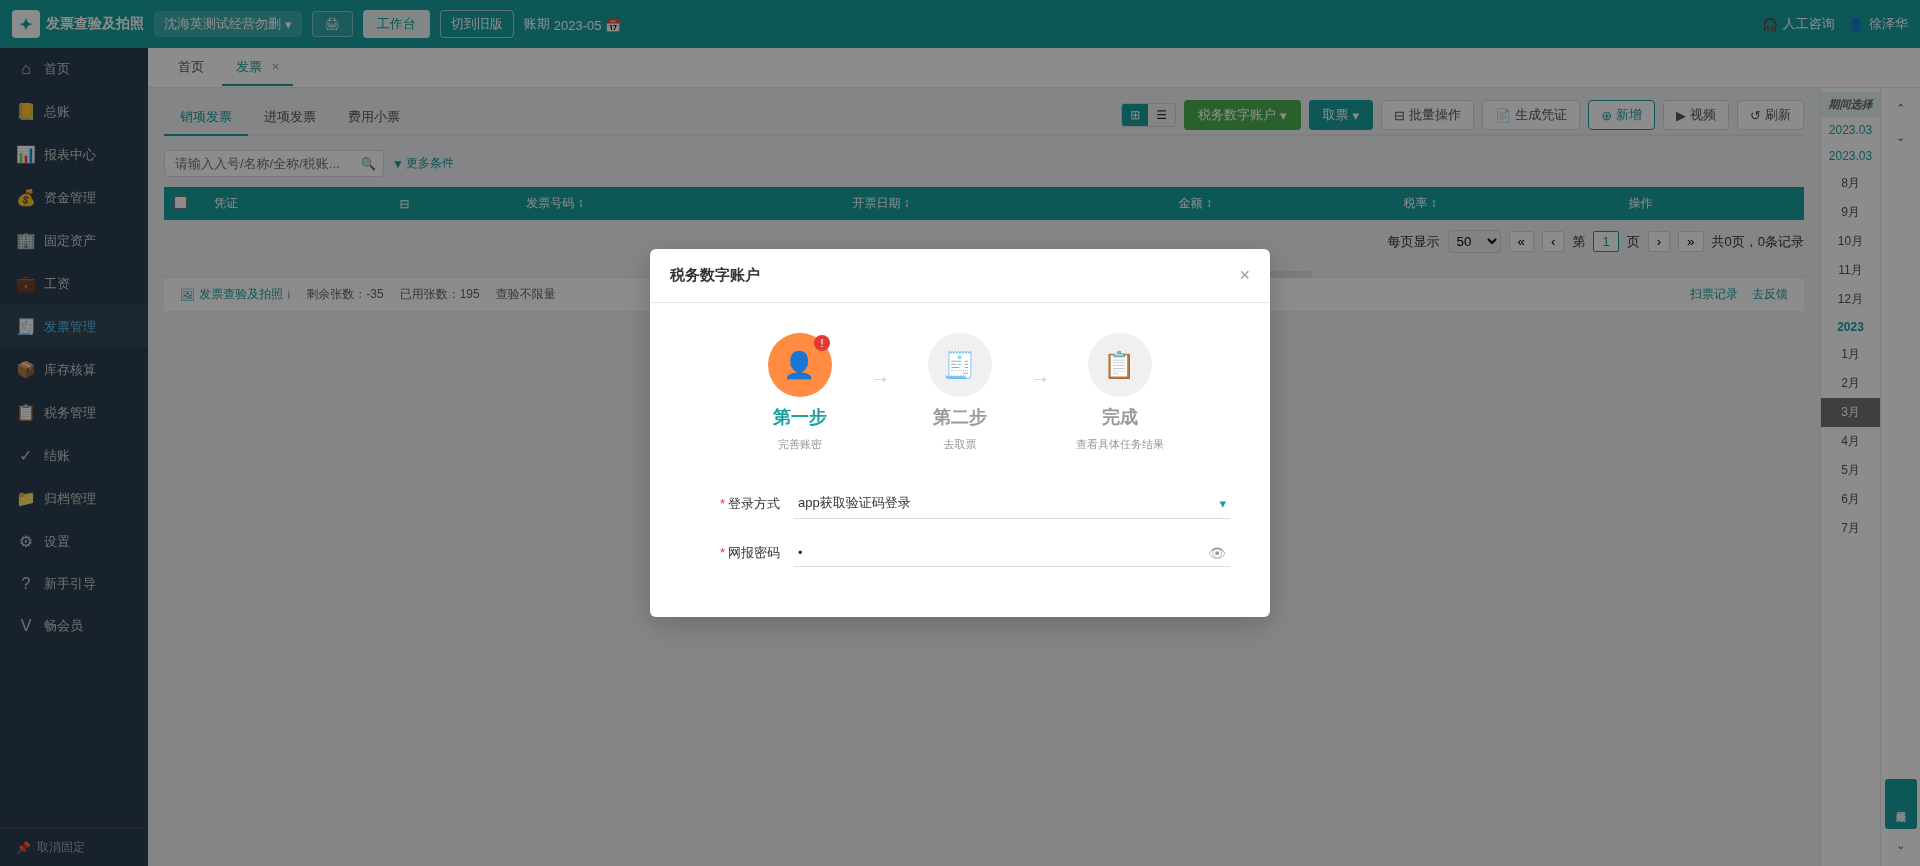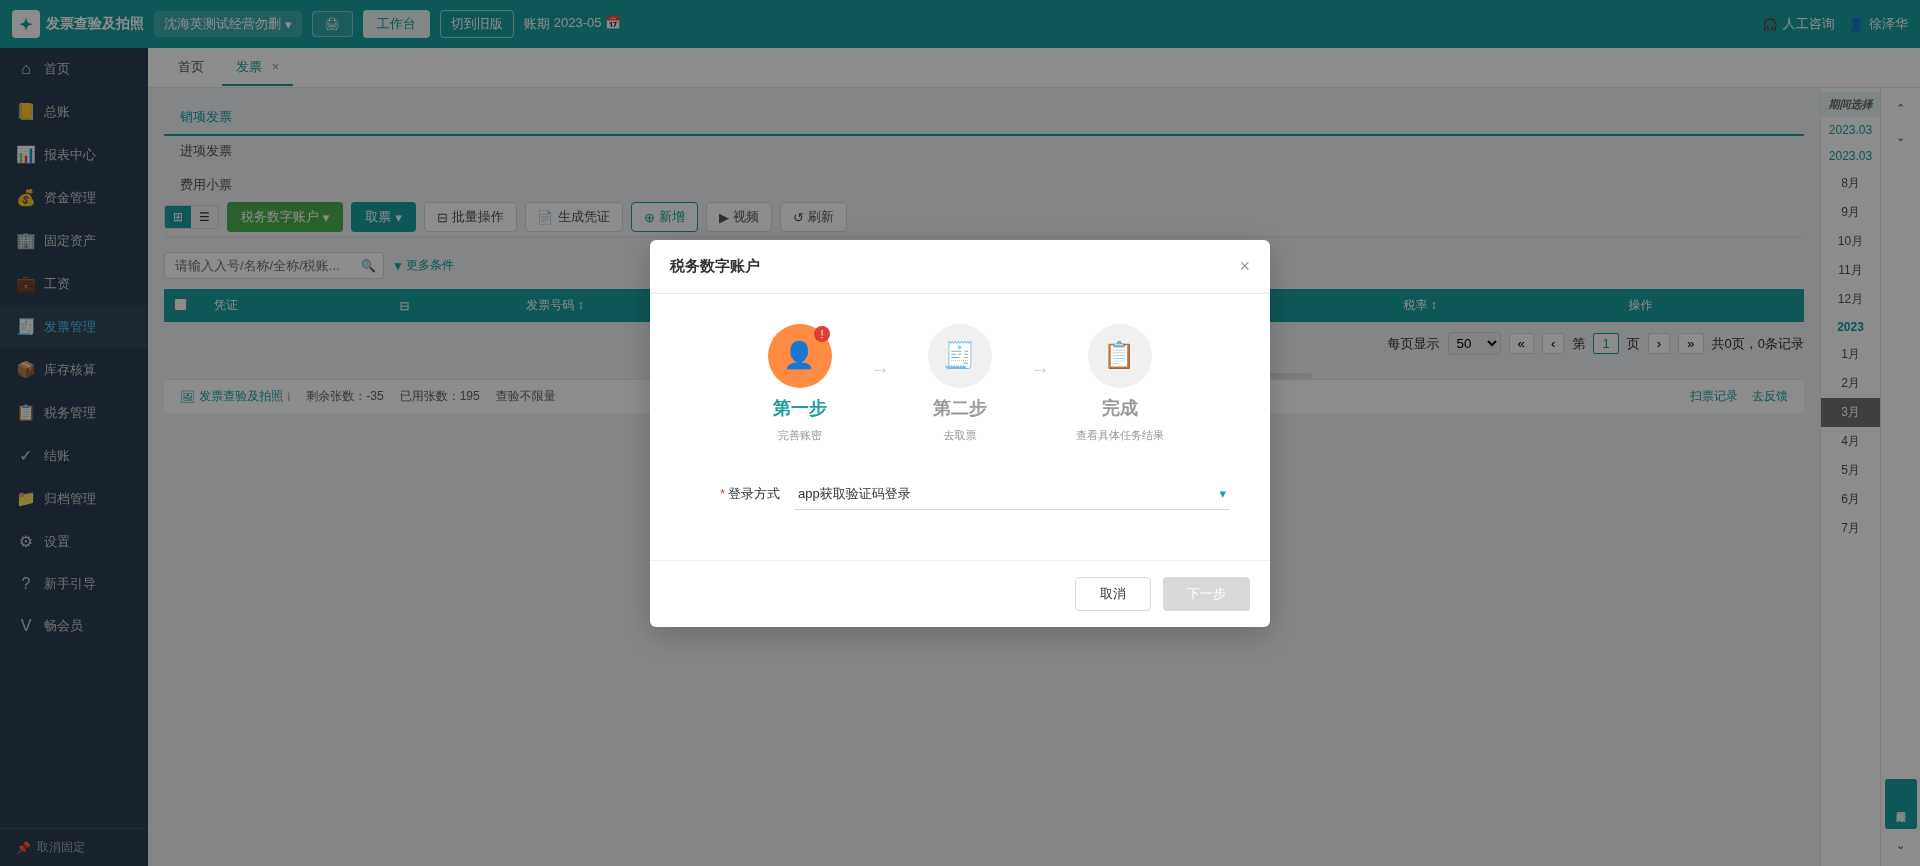--- a/index.html
+++ b/index.html
@@ -45,21 +45,21 @@
       font-size: 13px;
     }
     .btn-switch {
       background: transparent;
       color: white;
       border: 1px solid rgba(255,255,255,0.6);
       border-radius: 4px;
       padding: 4px 10px; cursor: pointer;
       font-size: 13px;
     }
-    .period-text { color: white; font-size: 13px; display: flex; align-items: flex-start; gap: 4px; }
+    .period-text { color: white; font-size: 13px; display: flex; align-items: flex-end; gap: 4px; }
     .header-right { margin-left: auto; display: flex; align-items: center; gap: 14px; color: white; font-size: 13px; }
     .header-right .icon-btn { display: flex; align-items: center; gap: 4px; cursor: pointer; color: white; }
 
     
     .main-layout { display: flex; height: calc(100vh - 48px); }
 
     
     .sidebar {
       width: 148px;
       background: #2c3e50;
@@ -103,21 +103,21 @@
       color: #555;
       border-bottom: 2px solid transparent;
     }
     .tab-item.active { color: #1a9e9e; border-bottom: 2px solid #1a9e9e; font-weight: 500; }
     .tab-close { margin-left: 6px; color: #999; cursor: pointer; }
 
     
     .page-content { flex: 1; padding: 12px 16px; overflow: auto; }
 
     
-    .invoice-tabs { display: flex; gap: 0; margin-bottom: 14px; border-bottom: 2px solid #e8e8e8; flex-direction: column; }
+    .invoice-tabs { display: flex; gap: 0; margin-bottom: 14px; border-bottom: 2px solid #e8e8e8; }
     .invoice-tab {
       padding: 8px 16px; font-size: 13px; cursor: pointer; color: #555;
       border-bottom: 2px solid transparent; margin-bottom: -2px;
     }
     .invoice-tab.active { color: #1a9e9e; border-bottom: 2px solid #1a9e9e; font-weight: 500; }
     .search-input {
       border: 1px solid #d9d9d9; border-radius: 4px; padding: 5px 28px 5px 10px;
       font-size: 13px; width: 220px; outline: none;
     }
     .btn-tax-digital {
@@ -565,22 +565,25 @@
       </div>
 
       <div class="form-row">
         <span class="form-label required">登录方式</span>
         <div class="select-control">
           <span>app获取验证码登录</span>
           <span class="arrow">▾</span>
         </div>
       </div>
 
-
-
-    </div>
-
-    <div class="modal-footer">
-      <button class="btn-cancel">取消</button>
-      <button class="btn-next">下一步</button>
-    </div>
+      <div class="form-row">
+        <span class="form-label required">网报密码</span>
+        <div class="password-field">
+          <input type="password" value="1" class="form-control" style="width: 100%; padding-right: 30px;">
+          <span class="password-eye">👁</span>
+        </div>
+      </div>
+
+
+    </div>
+
   </div>
 </div>
 
 </body></html>

